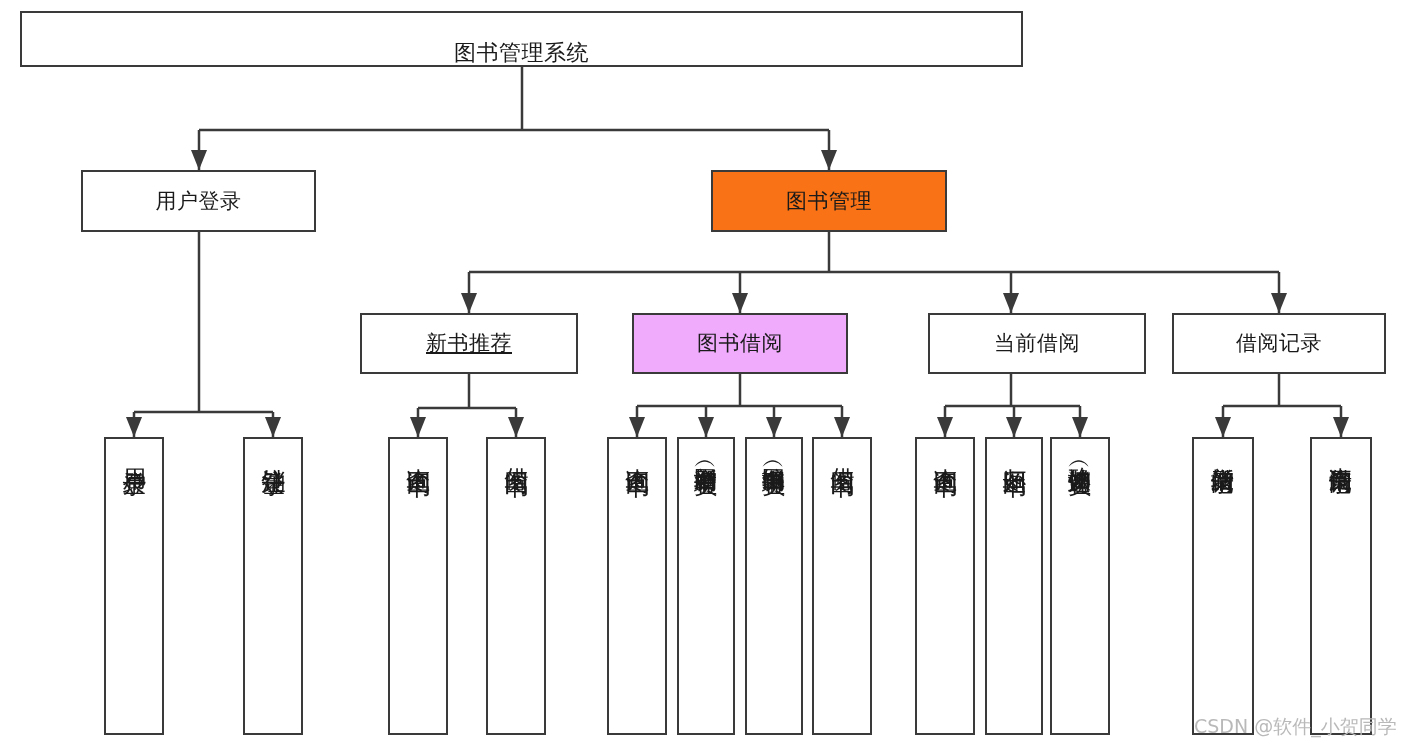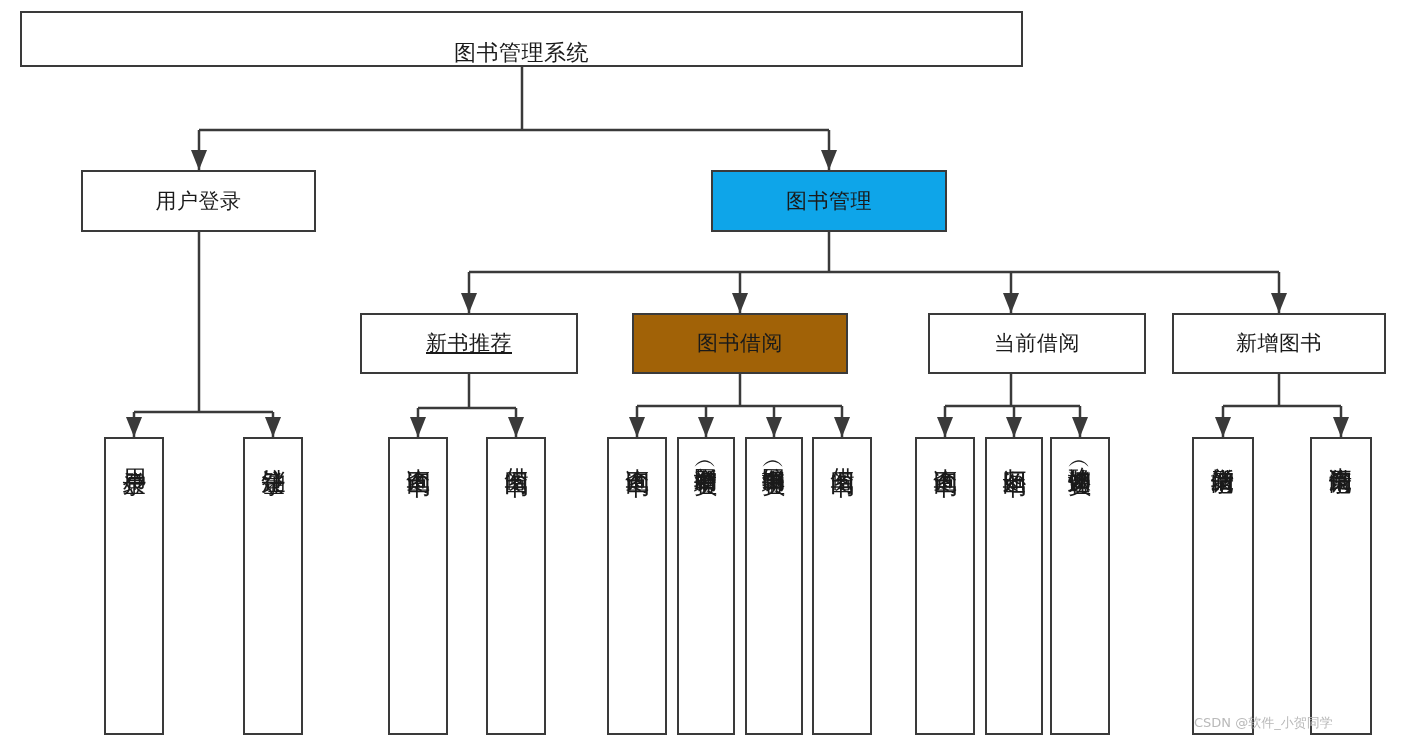--- a/index.html
+++ b/index.html
@@ -64,21 +64,21 @@
     margin-top: 4px;
   }
   .node.vert.tall .label {
     font-size: 23px;
     letter-spacing: 1px;
   }
   .watermark {
     position: absolute;
     left: 1194px;
     top: 714px;
-    font-size: 13px;
+    font-size: 19px;
     color: #b9b9b9;
     white-space: nowrap;
     font-family: "DejaVu Sans", "Liberation Sans", sans-serif;
   }
 </style>
 </head>
 <body>
 
 <div id="canvas">
 
@@ -137,34 +137,34 @@
       <polygon points="1333,417 1349,417 1341,437" fill="#3a3a3a"></polygon>
     </svg>
 
   <div id="nodes">
       <div class="node horiz root tall" style="left: 20px; top: 11px; width: 1003px; height: 56px; border-color: rgb(58, 58, 58); background: rgb(255, 255, 255);">
         <span class="label">图书管理系统</span>
       </div>
       <div class="node horiz" style="left: 81px; top: 170px; width: 235px; height: 62px; border-color: rgb(58, 58, 58); background: rgb(255, 255, 255);">
         <span class="label">用户登录</span>
       </div>
-      <div class="node horiz" style="left: 711px; top: 170px; width: 236px; height: 62px; border-color: rgb(58, 58, 58); background: #0ea5e9;">
+      <div class="node horiz" style="left: 711px; top: 170px; width: 236px; height: 62px; border-color: rgb(58, 58, 58); background: #f97316;">
         <span class="label">图书管理</span>
       </div>
       <div class="node horiz" style="left: 360px; top: 313px; width: 218px; height: 61px; border-color: rgb(58, 58, 58); background: rgb(255, 255, 255); text-decoration: underline;">
         <span class="label">新书推荐</span>
       </div>
-      <div class="node horiz" style="left: 632px; top: 313px; width: 216px; height: 61px; border-color: rgb(58, 58, 58); background: #a16207;">
+      <div class="node horiz" style="left: 632px; top: 313px; width: 216px; height: 61px; border-color: rgb(58, 58, 58); background: #f0abfc;">
         <span class="label">图书借阅</span>
       </div>
       <div class="node horiz" style="left: 928px; top: 313px; width: 218px; height: 61px; border-color: rgb(58, 58, 58); background: rgb(255, 255, 255);">
         <span class="label">当前借阅</span>
       </div>
       <div class="node horiz" style="left: 1172px; top: 313px; width: 214px; height: 61px; border-color: rgb(58, 58, 58); background: rgb(255, 255, 255);">
-        <span class="label">新增图书</span>
+        <span class="label">借阅记录</span>
       </div>
       <div class="node vert" style="left: 104px; top: 437px; width: 60px; height: 298px; border-color: rgb(58, 58, 58); background: rgb(255, 255, 255);">
         <span class="label">用户登录</span>
       </div>
       <div class="node vert" style="left: 243px; top: 437px; width: 60px; height: 298px; border-color: rgb(58, 58, 58); background: rgb(255, 255, 255);">
         <span class="label">注销登录</span>
       </div>
       <div class="node vert" style="left: 388px; top: 437px; width: 60px; height: 298px; border-color: rgb(58, 58, 58); background: rgb(255, 255, 255);">
         <span class="label">查询图书</span>
       </div>

